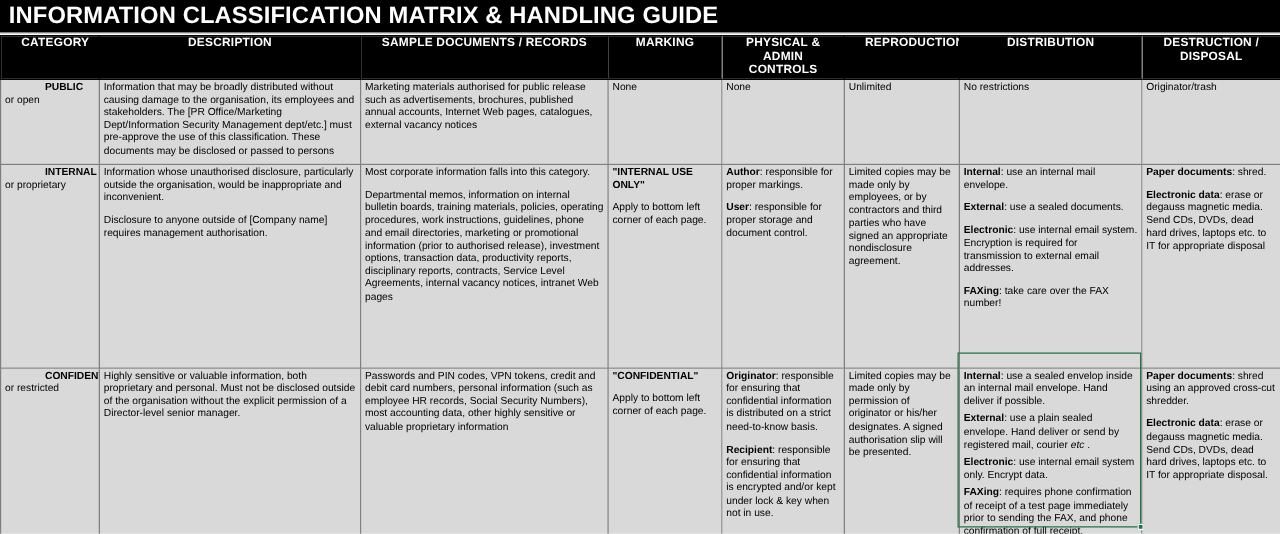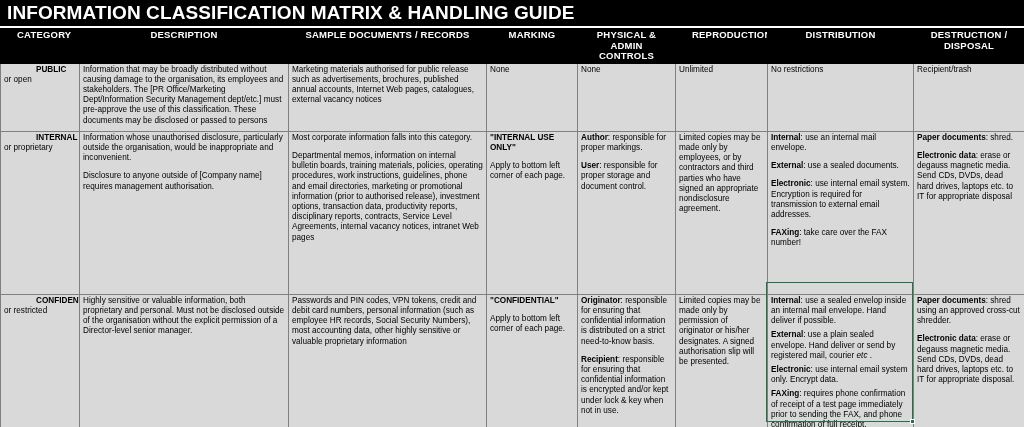--- a/index.html
+++ b/index.html
@@ -197,21 +197,21 @@
         <td>
           <p class="tight">None</p>
         </td>
         <td>
           <p class="tight">Unlimited</p>
         </td>
         <td>
           <p class="tight">No restrictions</p>
         </td>
         <td>
-          <p class="tight">Recipient/trash</p>
+          <p class="tight">Originator/trash</p>
         </td>
       </tr>
 
       <tr style="height:163px">
         <td>
           <span class="cat-name">INTERNAL</span><span> or proprietary</span>
         </td>
         <td>
           <p>Information whose unauthorised disclosure, particularly outside the organisation, would be inappropriate and inconvenient.</p>
           <p class="tight">Disclosure to anyone outside of [Company name] requires management authorisation.</p>

